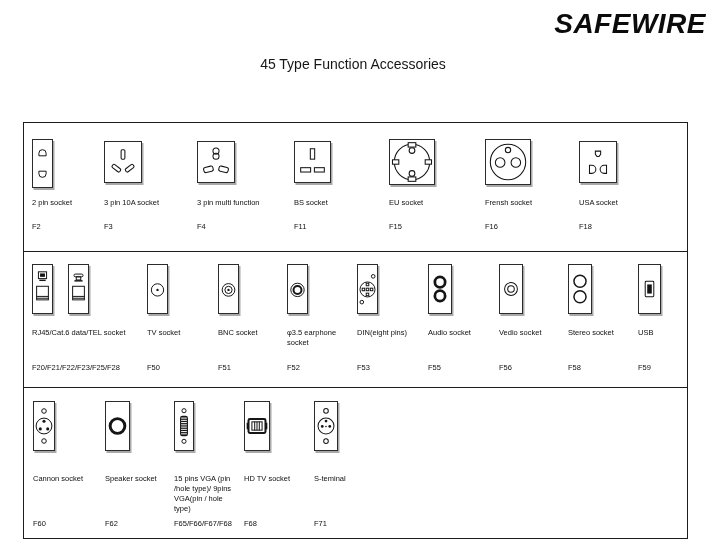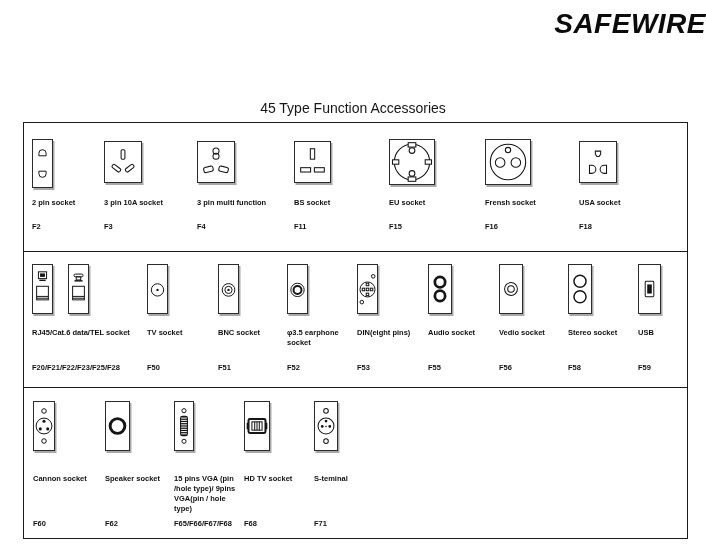--- a/index.html
+++ b/index.html
@@ -6,32 +6,32 @@
   body{
     width:706px;height:546px;background:#ffffff;position:relative;overflow:hidden;
     font-family:"Liberation Sans","DejaVu Sans",sans-serif;color:#111;
   }
   .page-title{
     position:absolute;top:8px;left:0;width:706px;text-align:right;
     font-size:28px;font-weight:bold;font-style:italic;letter-spacing:.5px;color:#0b0b0b;
   }
   .page-subtitle{
     position:absolute;top:56px;left:0;width:706px;text-align:center;
-    font-size:14px;color:#161616;margin-top:44px;
+    font-size:14px;color:#161616;
   }
   .catalog{
     position:absolute;left:23px;top:122px;width:663px;
     border:1.5px solid #1c1c1c;background:#fff;
   }
   .sec{position:relative;}
   .sec + .sec{border-top:1.5px solid #1c1c1c;}
   .s1{height:128px;}
   .s2{height:135px;}
   .s3{height:150px;}
-  .cell{position:absolute;top:0;height:100%;font-weight:bold;}
+  .cell{position:absolute;top:0;height:100%;}
   .plate{
     position:absolute;background:#fff;border:1px solid #2b2b2b;
     box-shadow:1.5px 2px 0 #a9a9a9;box-sizing:border-box;
   }
   .plate svg{display:block;width:100%;height:100%;}
   .glyph{fill:none;stroke:#151515;stroke-width:1.1;}
   .label{
     position:absolute;left:0;font-size:7.5px;line-height:1.35;
     white-space:nowrap;color:#101010;
   }

